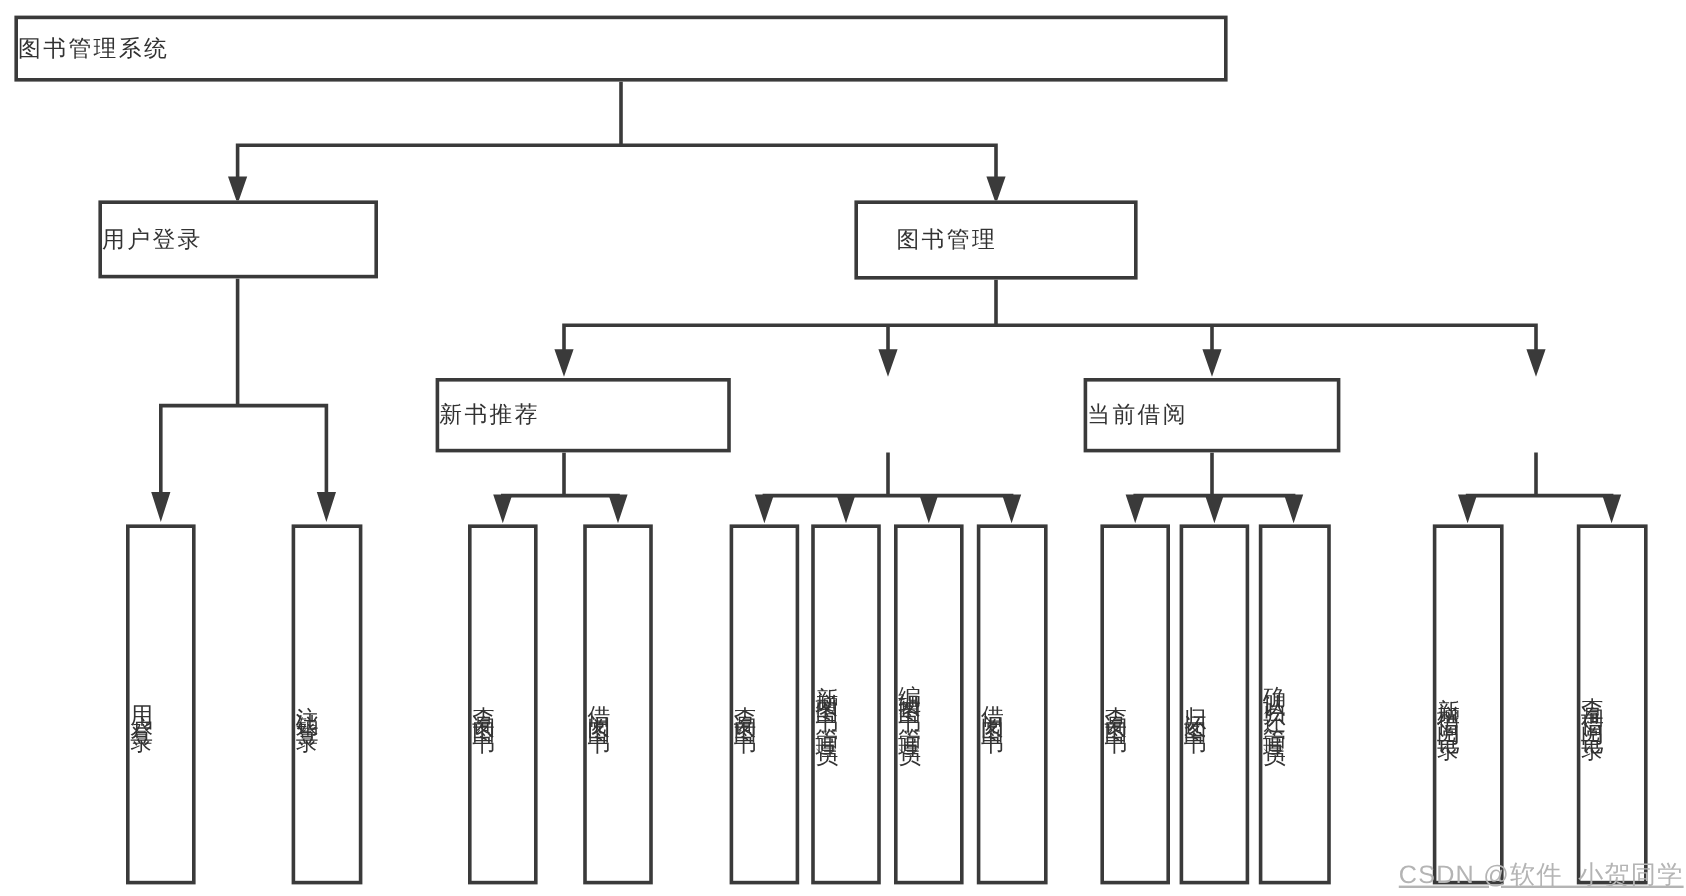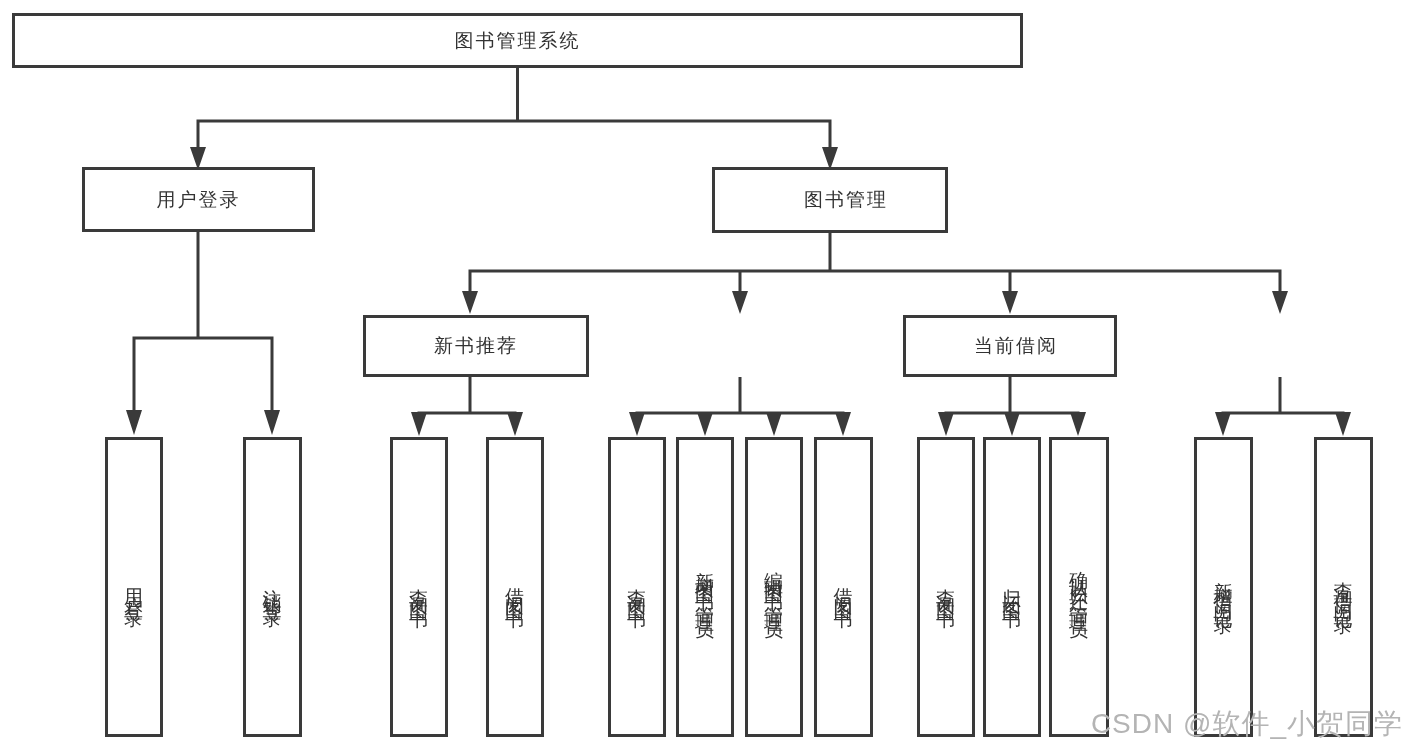--- a/index.html
+++ b/index.html
@@ -24,43 +24,43 @@
     fill: none;
   }
   #connector-layer .arrowheads { fill: var(--color-line); stroke: none; }
   .box {
     position: absolute;
     box-sizing: border-box;
     background: var(--color-background);
     border: 3px solid var(--color-line);
     display: flex;
     align-items: center;
-    justify-content: center;
   }
   .box span {
     font-size: 19px;
     color: var(--color-text);
     white-space: nowrap;
   }
   .box.h span { letter-spacing: 2px; }
   .box.v span {
     writing-mode: vertical-rl;
     text-orientation: mixed;
     letter-spacing: 7px;
     line-height: 1;
     max-height: 288px;
   }
   #watermark {
     position: absolute;
     right: 2px;
     bottom: 4px;
-    font-size: 28px;
+    font-size: 21px;
     color: var(--color-watermark);
     letter-spacing: 1px;
     z-index: 10;
+    text-decoration: underline;
   }
 </style>
 </head>
 <body>
 
 <div id="canvas">
 
   <svg id="connector-layer" width="1405" height="747" viewBox="0 0 1405 747">
     <path class="stroke" d="
       M517.5 68 V121
@@ -111,24 +111,24 @@
     <span>图书管理系统</span>
   </div>
 
   <div class="box h" style="left:82px; top:167px; width:233px; height:65px;">
     <span>用户登录</span>
   </div>
   <div class="box h" style="left:712px; top:167px; width:236px; height:66px;padding-left:32px;">
     <span>图书管理</span>
   </div>
 
-  <div class="box h" style="left:363px; top:315px; width:226px; height:62px;">
+  <div class="box h" style="left:363px; top:315px; width:246px; height:62px;">
     <span>新书推荐</span>
   </div>
-  <div class="box h" style="left:903px; top:315px; width:214px; height:62px;padding-left:12px;">
+  <div class="box h" style="left:903px; top:315px; width:214px; height:62px;">
     <span>当前借阅</span>
   </div>
 
   <div class="box v" style="left:105px; top:437px; width:58px; height:300px;">
     <span>用户登录</span>
   </div>
   <div class="box v" style="left:243px; top:437px; width:59px; height:300px;">
     <span>注销登录</span>
   </div>
 

